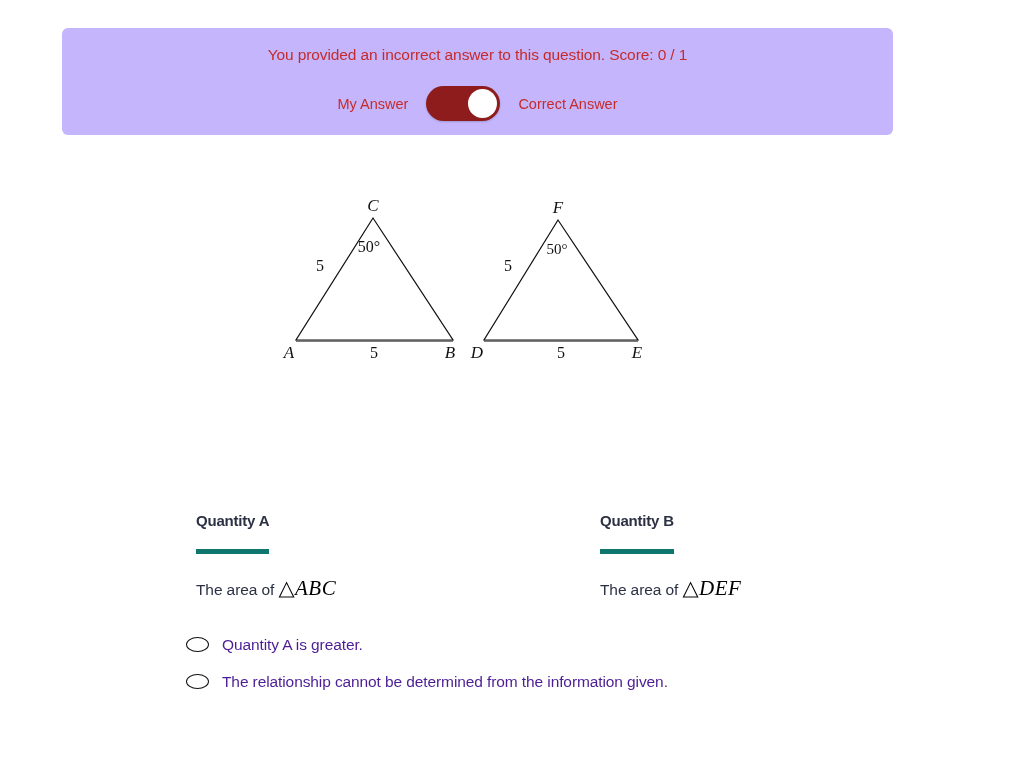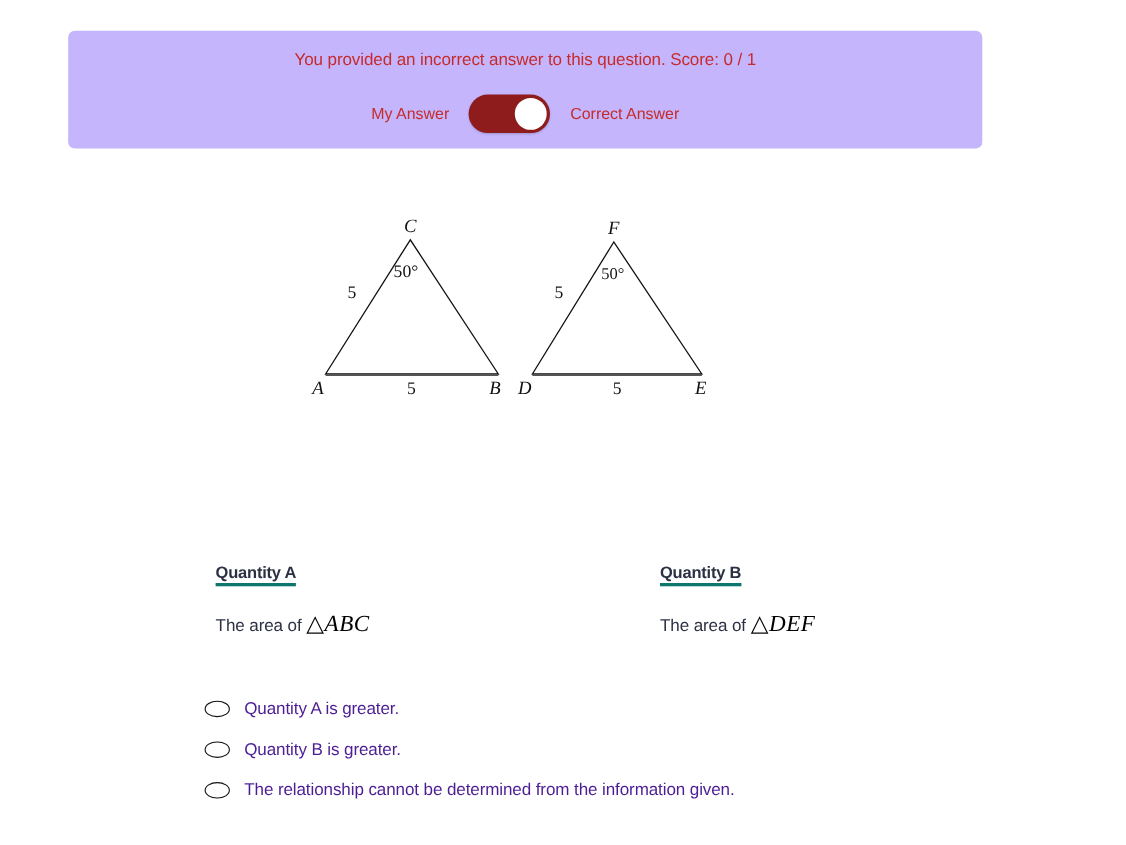--- a/index.html
+++ b/index.html
@@ -106,22 +106,22 @@
   }
   .quantity-col.a { left: 196px; }
   .quantity-col.b { left: 600px; }
 
   .quantity-heading {
     font-size: 15px;
     font-weight: bold;
     color: #2c3043;
     font-family: "Liberation Sans", sans-serif;
     display: inline-block;
-    padding-bottom: 1px;
-    border-bottom: 3px solid #0f766e;
+    padding-bottom: 20px;
+    border-bottom: 5px solid #0f766e;
     letter-spacing: -0.2px;
   }
   .quantity-expr {
     margin-top: 22px;
     font-size: 15.5px;
     color: #2c3043;
     font-family: "Liberation Sans", sans-serif;
     white-space: nowrap;
     letter-spacing: -0.1px;
   }
@@ -228,19 +228,15 @@
   </div>
 </div>
 
 <div class="options">
   <div class="option-row">
     <span class="radio"></span>
     <span class="option-label">Quantity A is greater.</span>
   </div>
   <div class="option-row">
     <span class="radio"></span>
-    <span class="option-label">Quantity B is greater.</span>
-  </div>
-  <div class="option-row">
-    <span class="radio"></span>
     <span class="option-label">The relationship cannot be determined from the information given.</span>
   </div>
 </div>
 
 </body></html>

